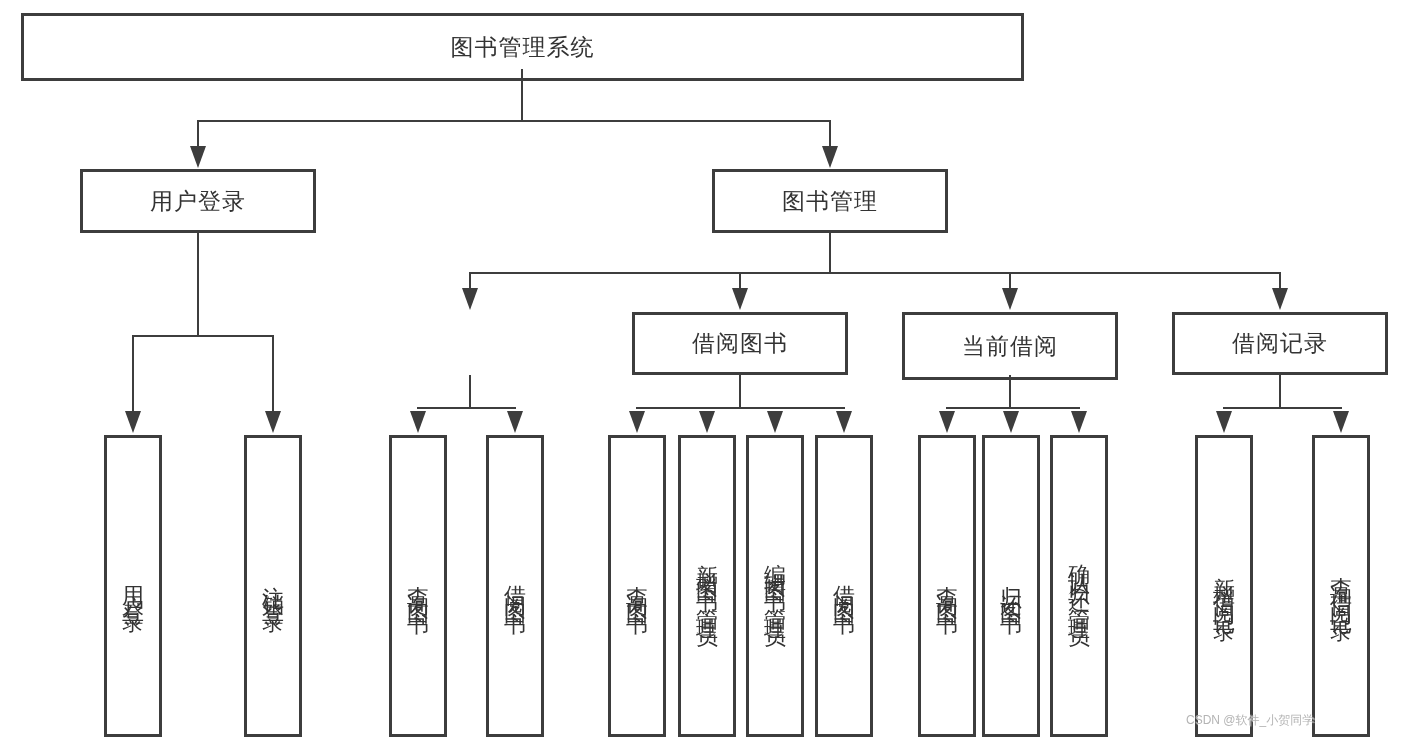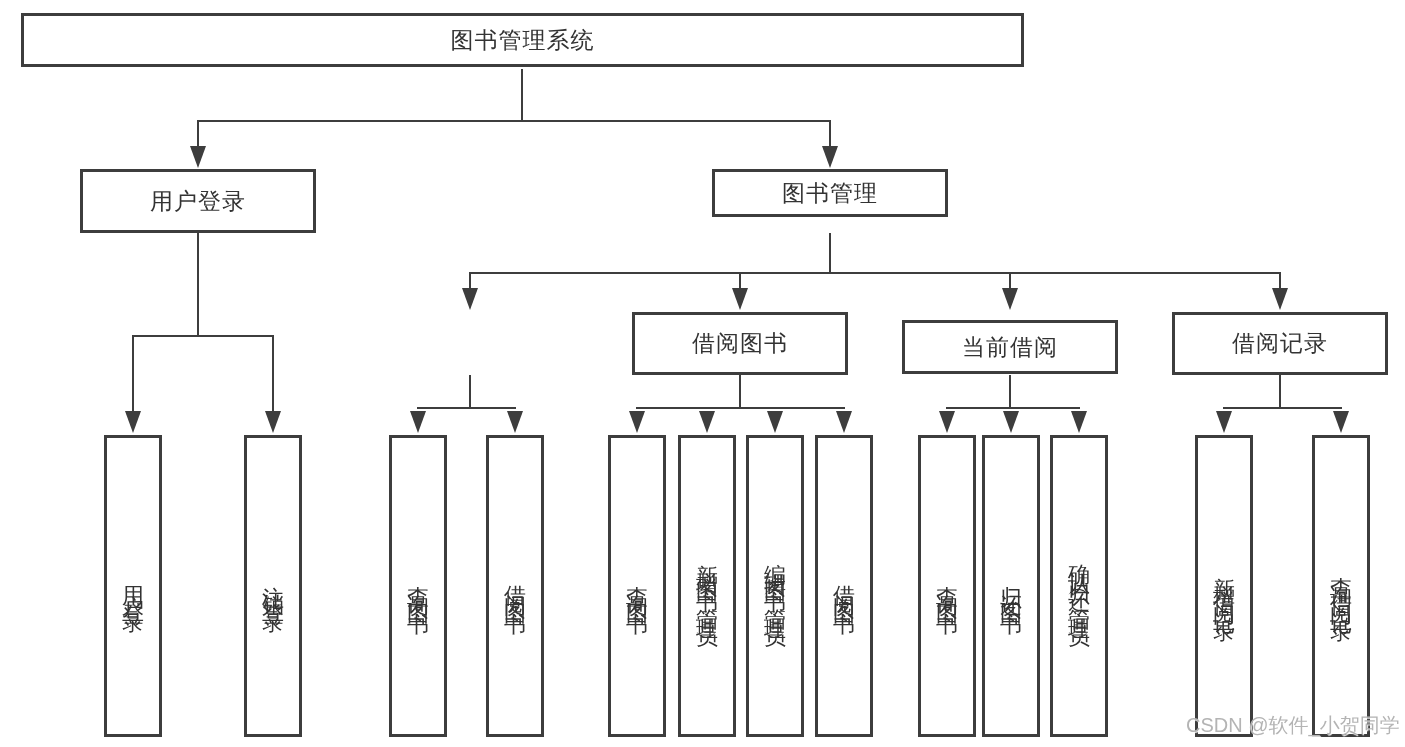--- a/index.html
+++ b/index.html
@@ -18,46 +18,46 @@
     font-size:22px; letter-spacing:9px; line-height:1;
   }
   .vl, .hl { position:absolute; background:#3d3d3d; }
   .ar {
     position:absolute; width:0; height:0;
     border-left:8px solid transparent; border-right:8px solid transparent;
     border-top:22px solid #3d3d3d;
   }
   .watermark {
     position:absolute; left:1186px; top:712px; z-index:5; white-space:nowrap;
-    color:#b4b4b4; font-size:20px; text-shadow:1px 1px 1px #ffffff;
+    color:#b4b4b4; font-size:12px; text-shadow:1px 1px 1px #ffffff;
   }
 </style>
 </head>
 <body>
 
 <div class="canvas">
 
-  <div class="box hbox" style="left:21px;top:13px;width:1003px;height:54px">
+  <div class="box hbox" style="left:21px;top:13px;width:1003px;height:68px">
     <span>图书管理系统</span>
   </div>
 
   <div class="box hbox" style="left:80px;top:169px;width:236px;height:64px">
     <span>用户登录</span>
   </div>
 
-  <div class="box hbox" style="left:712px;top:169px;width:236px;height:48px">
+  <div class="box hbox" style="left:712px;top:169px;width:236px;height:64px">
     <span>图书管理</span>
   </div>
 
 
   <div class="box hbox" style="left:632px;top:312px;width:216px;height:63px">
     <span>借阅图书</span>
   </div>
 
-  <div class="box hbox" style="left:902px;top:320px;width:216px;height:54px">
+  <div class="box hbox" style="left:902px;top:312px;width:216px;height:68px">
     <span>当前借阅</span>
   </div>
 
   <div class="box hbox" style="left:1172px;top:312px;width:216px;height:63px">
     <span>借阅记录</span>
   </div>
 
   <div class="box" style="left:104px;top:435px;width:58px;height:302px">
     <span class="vtext">用户登录</span>
   </div>

